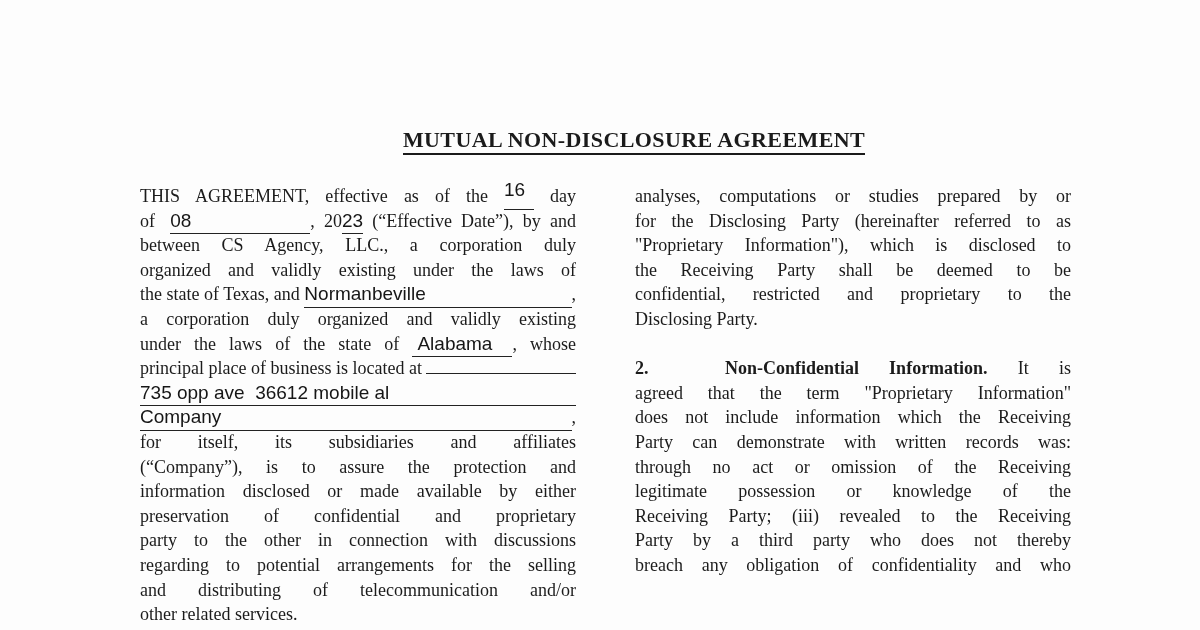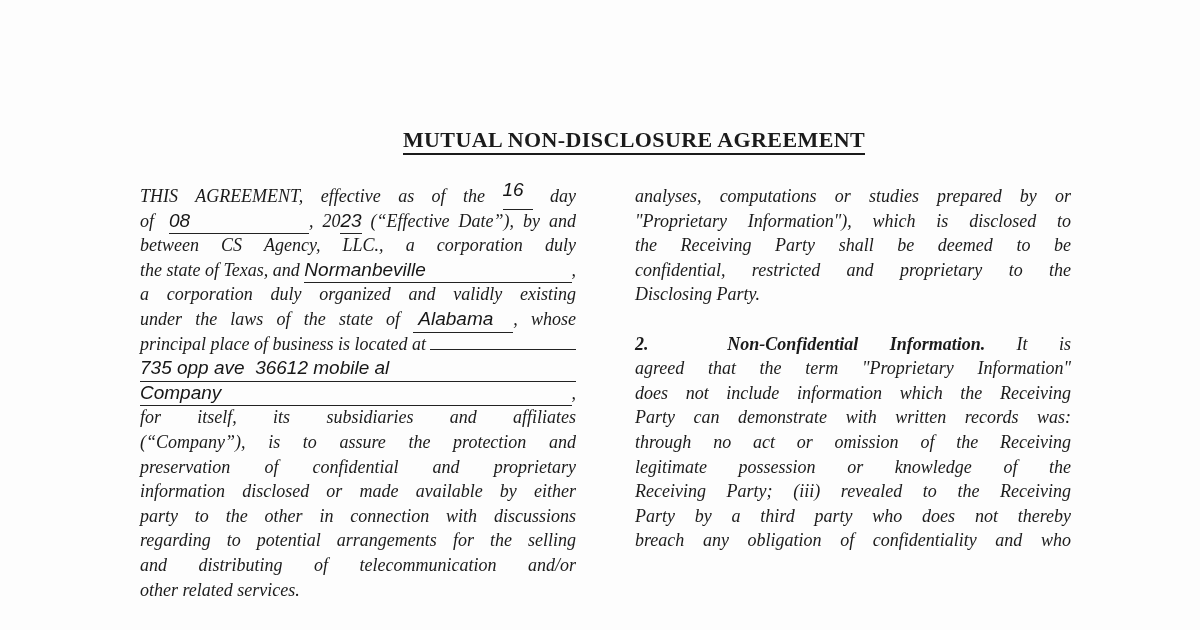--- a/index.html
+++ b/index.html
@@ -28,21 +28,20 @@
   .doc-title > span {
     font-size: 22px;
     font-weight: bold;
     letter-spacing: 0.4px;
     border-bottom: 2.5px solid #1b1b1b;
     padding-bottom: 1px;
   }
   .columns {
     display: flex;
     gap: 59px;
-    font-style: italic;
   }
   .col {
     width: 436px;
     flex: 0 0 436px;
   }
   .line {
     height: 24.6px;
     line-height: 24.6px;
     font-size: 18px;
     white-space: nowrap;
@@ -93,50 +92,52 @@
   </div>
 
   <div class="columns">
 
     <div class="col">
       <div class="line j"><span>THIS AGREEMENT, effective as of the</span> <span class="uline w-day"><span class="fill raised">16</span></span> <span>day</span></div>
 
       <div class="line j"><span>of</span> <span class="uline w-month"><span class="fill">08</span></span><span>, 20</span><span class="uline"><span class="fill">23</span></span> <span>(“Effective Date”), by and</span></div>
 
       <div class="line j"><span>between CS Agency, LLC., a corporation duly</span></div>
+      <div class="line j"><span>organized and validly existing under the laws of</span></div>
 
       <div class="line flexline"><span>the state of Texas, and</span>&nbsp;<span class="uline grow"><span class="fill">Normanbeville</span></span><span>,</span></div>
 
       <div class="line j"><span>a corporation duly organized and validly existing</span></div>
 
       <div class="line j"><span>under the laws of the state of</span> <span class="uline w-state"><span class="fill">Alabama</span></span><span>,</span> <span>whose</span></div>
 
       <div class="line flexline"><span>principal place of business is located at</span>&nbsp;<span class="uline grow"></span></div>
 
       <div class="line flexline">
           <span class="uline grow"><span class="fill pre">735 opp ave  36612 mobile al</span></span>
         </div>
 
       <div class="line flexline">
           <span class="uline grow"><span class="fill">Company</span></span>
           <span>,</span>
         </div>
 
       <div class="line j"><span>for itself, its subsidiaries and affiliates</span></div>
       <div class="line j"><span>(“Company”), is to assure the protection and</span></div>
+      <div class="line j"><span>information disclosed or made available by either</span></div>
       <div class="line j"><span>preservation of confidential and proprietary</span></div>
-      <div class="line j"><span>information disclosed or made available by either</span></div>
       <div class="line j"><span>party to the other in connection with discussions</span></div>
       <div class="line j"><span>regarding to potential arrangements for the selling</span></div>
       <div class="line j"><span>and distributing of telecommunication and/or</span></div>
       <div class="line"><span>other related services.</span></div>
     </div>
 
     <div class="col">
       <div class="line j"><span>analyses, computations or studies prepared by or</span></div>
+      <div class="line j"><span>for the Disclosing Party (hereinafter referred to as</span></div>
       <div class="line j"><span>"Proprietary Information"), which is disclosed to</span></div>
       <div class="line j"><span>the Receiving Party shall be deemed to be</span></div>
       <div class="line j"><span>confidential, restricted and proprietary to the</span></div>
       <div class="line"><span>Disclosing Party.</span></div>
 
       <div class="line blank"></div>
 
       <div class="line j"><span class="bold">2.</span> <span class="tab"></span> <span class="bold">Non-Confidential Information.</span> <span>It is</span></div>
 
       <div class="line j"><span>agreed that the term "Proprietary Information"</span></div>

